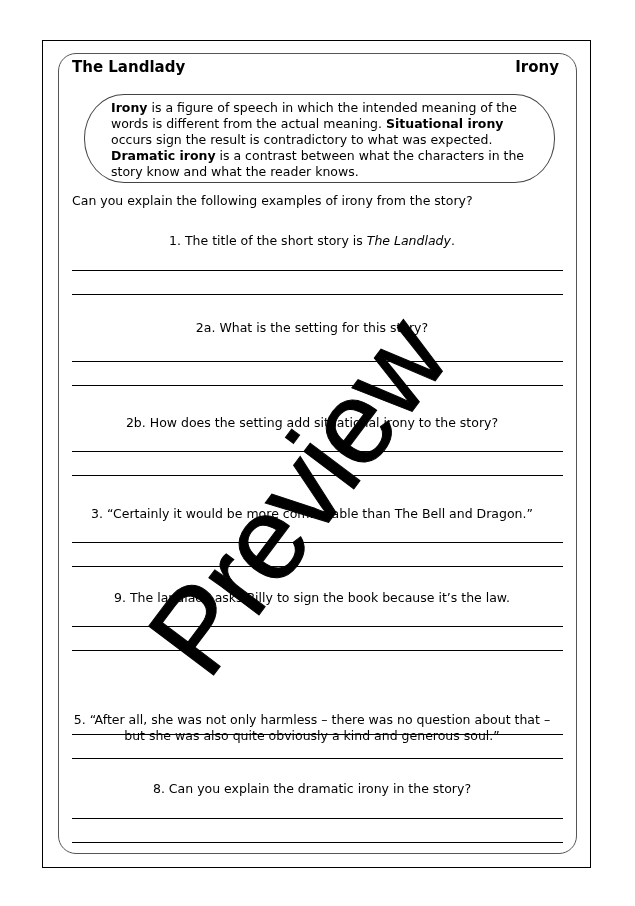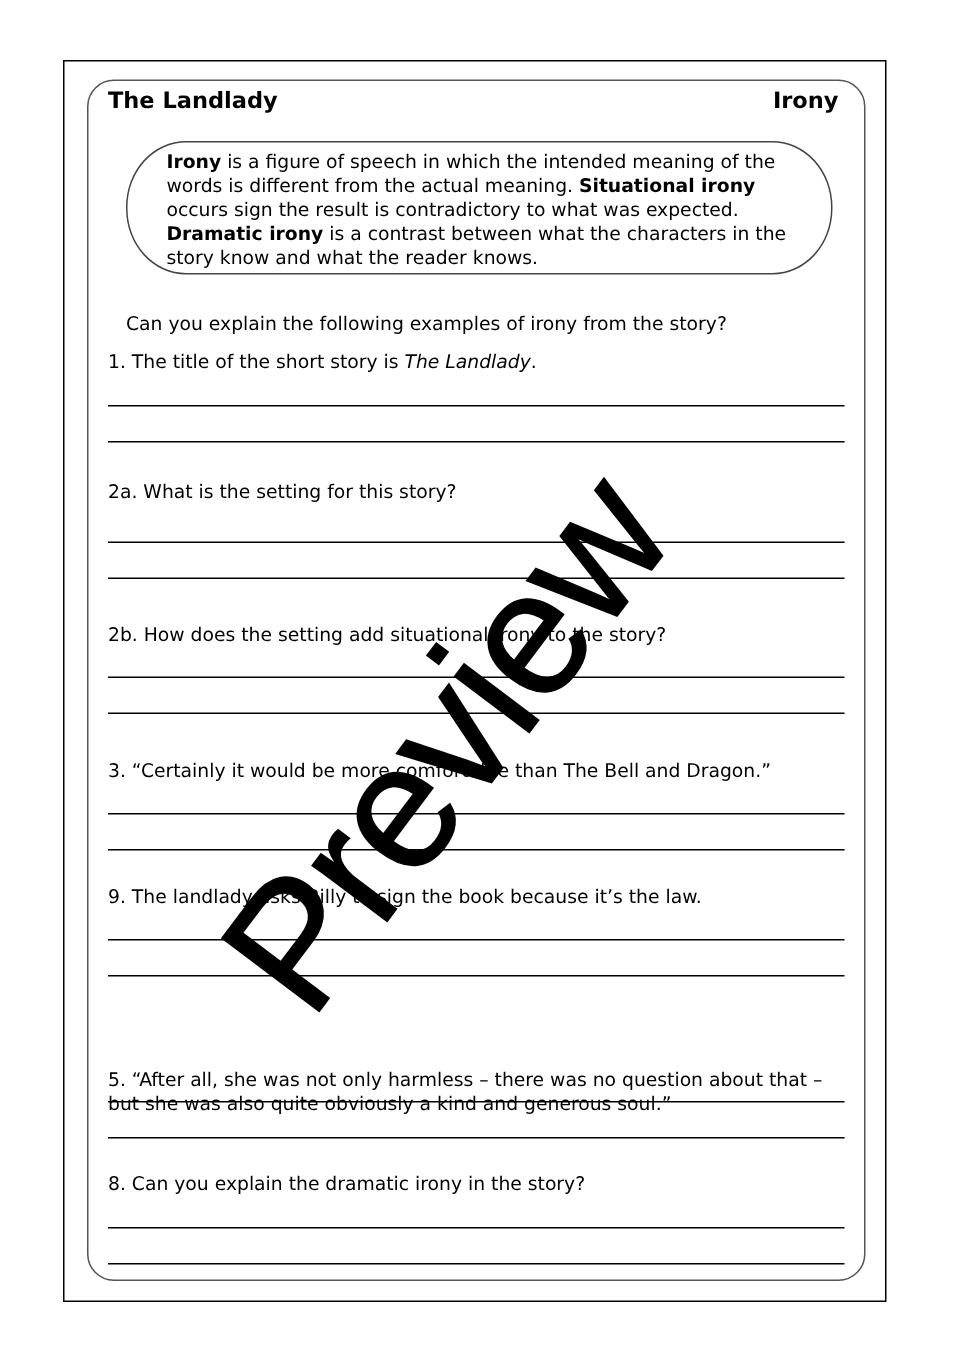--- a/index.html
+++ b/index.html
@@ -58,30 +58,30 @@
       border-radius: 40px / 44px;
       box-sizing: border-box;
       padding: 5px 18px 0 26px;
       font-size: 12.5px;
       line-height: 16px;
     }
     .definition-box b { font-weight: bold; }
     .intro {
       position: absolute;
       left: 72px;
-      top: 208px;
+      top: 193px;
       font-size: 12.5px;
-      margin-left: 12px;
     }
     .question {
       position: absolute;
       left: 72px;
       width: 480px;
       font-size: 12.5px;
       line-height: 16px;
+      text-align: center;
     }
     .answer-line {
       position: absolute;
       left: 72px;
       width: 491px;
       height: 0;
       border-top: 1px solid #000;
     }
     .watermark {
       position: absolute;

